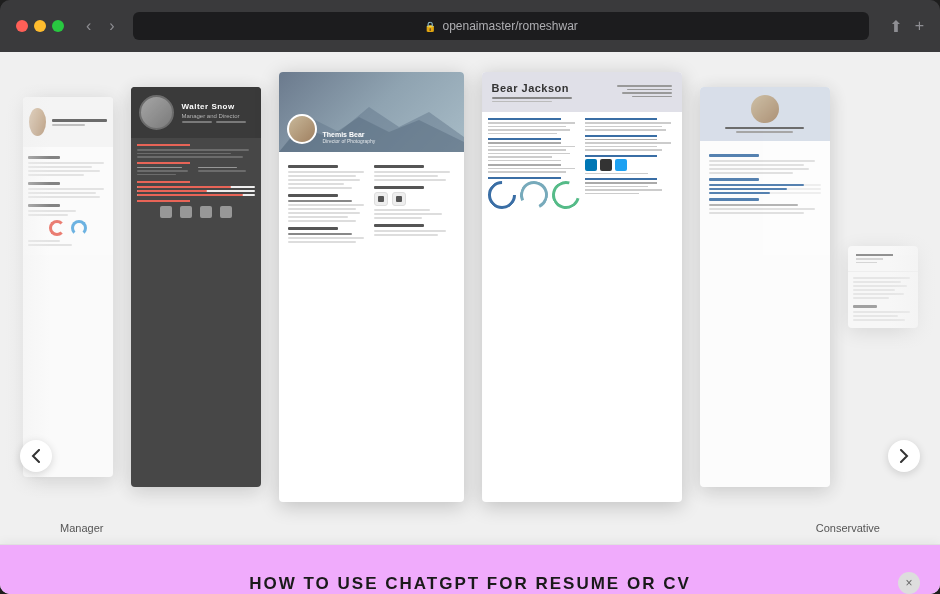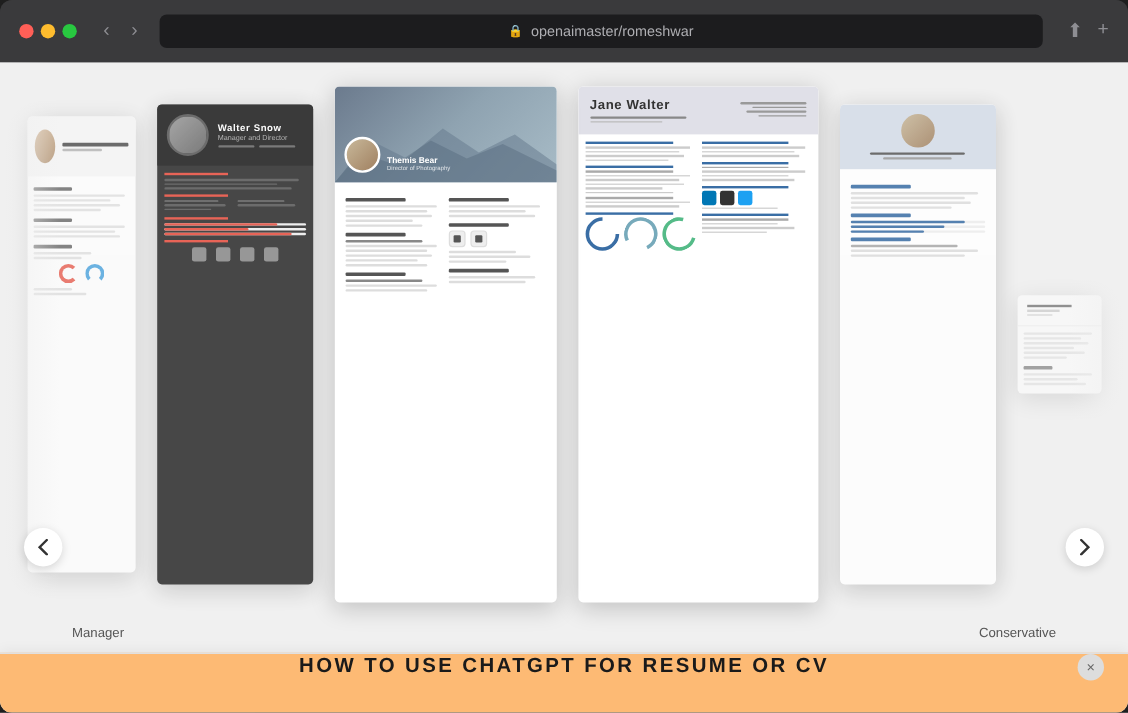--- a/index.html
+++ b/index.html
@@ -366,23 +366,23 @@
       width: 28px;
       height: 28px;
       border-radius: 50%;
       background: #c8a882;
       margin-bottom: 4px;
     }
 
     
     .bottom-bar {
       height: 56px;
-      background: #fdba74;
-      display: flex;
-      align-items: flex-start;
+      background: #f0abfc;
+      display: flex;
+      align-items: flex-end;
       justify-content: center;
       position: relative;
       border-top: 1px solid #e0e0e0;
       box-shadow: 0 -2px 10px rgba(0,0,0,0.05);
     }
 
     .banner-text {
       font-size: 17px;
       font-weight: 900;
       color: #1a1a1a;
@@ -700,21 +700,21 @@
               <div class="text-block" style="width:90%"></div>
               <div class="text-block" style="width:80%"></div>
             </div>
           </div>
         </div>
       </div>
 
       <div class="resume-card card-large jane-card" style="width:200px">
         <div class="jane-header">
           <div>
-            <div class="jane-name">Jane Walter</div>
+            <div class="jane-name">Bear Jackson</div>
             <div style="height:1.5px;background:#888;width:80px;margin-top:3px;border-radius:1px"></div>
             <div style="height:1.5px;background:#bbb;width:60px;margin-top:2px;border-radius:1px"></div>
           </div>
           <div class="jane-info-block">
             <div class="jane-info-line" style="width:55px;margin-left:auto"></div>
             <div class="jane-info-line" style="width:45px;margin-left:auto"></div>
             <div class="jane-info-line" style="width:50px;margin-left:auto"></div>
             <div class="jane-info-line" style="width:40px;margin-left:auto"></div>
           </div>
         </div>

